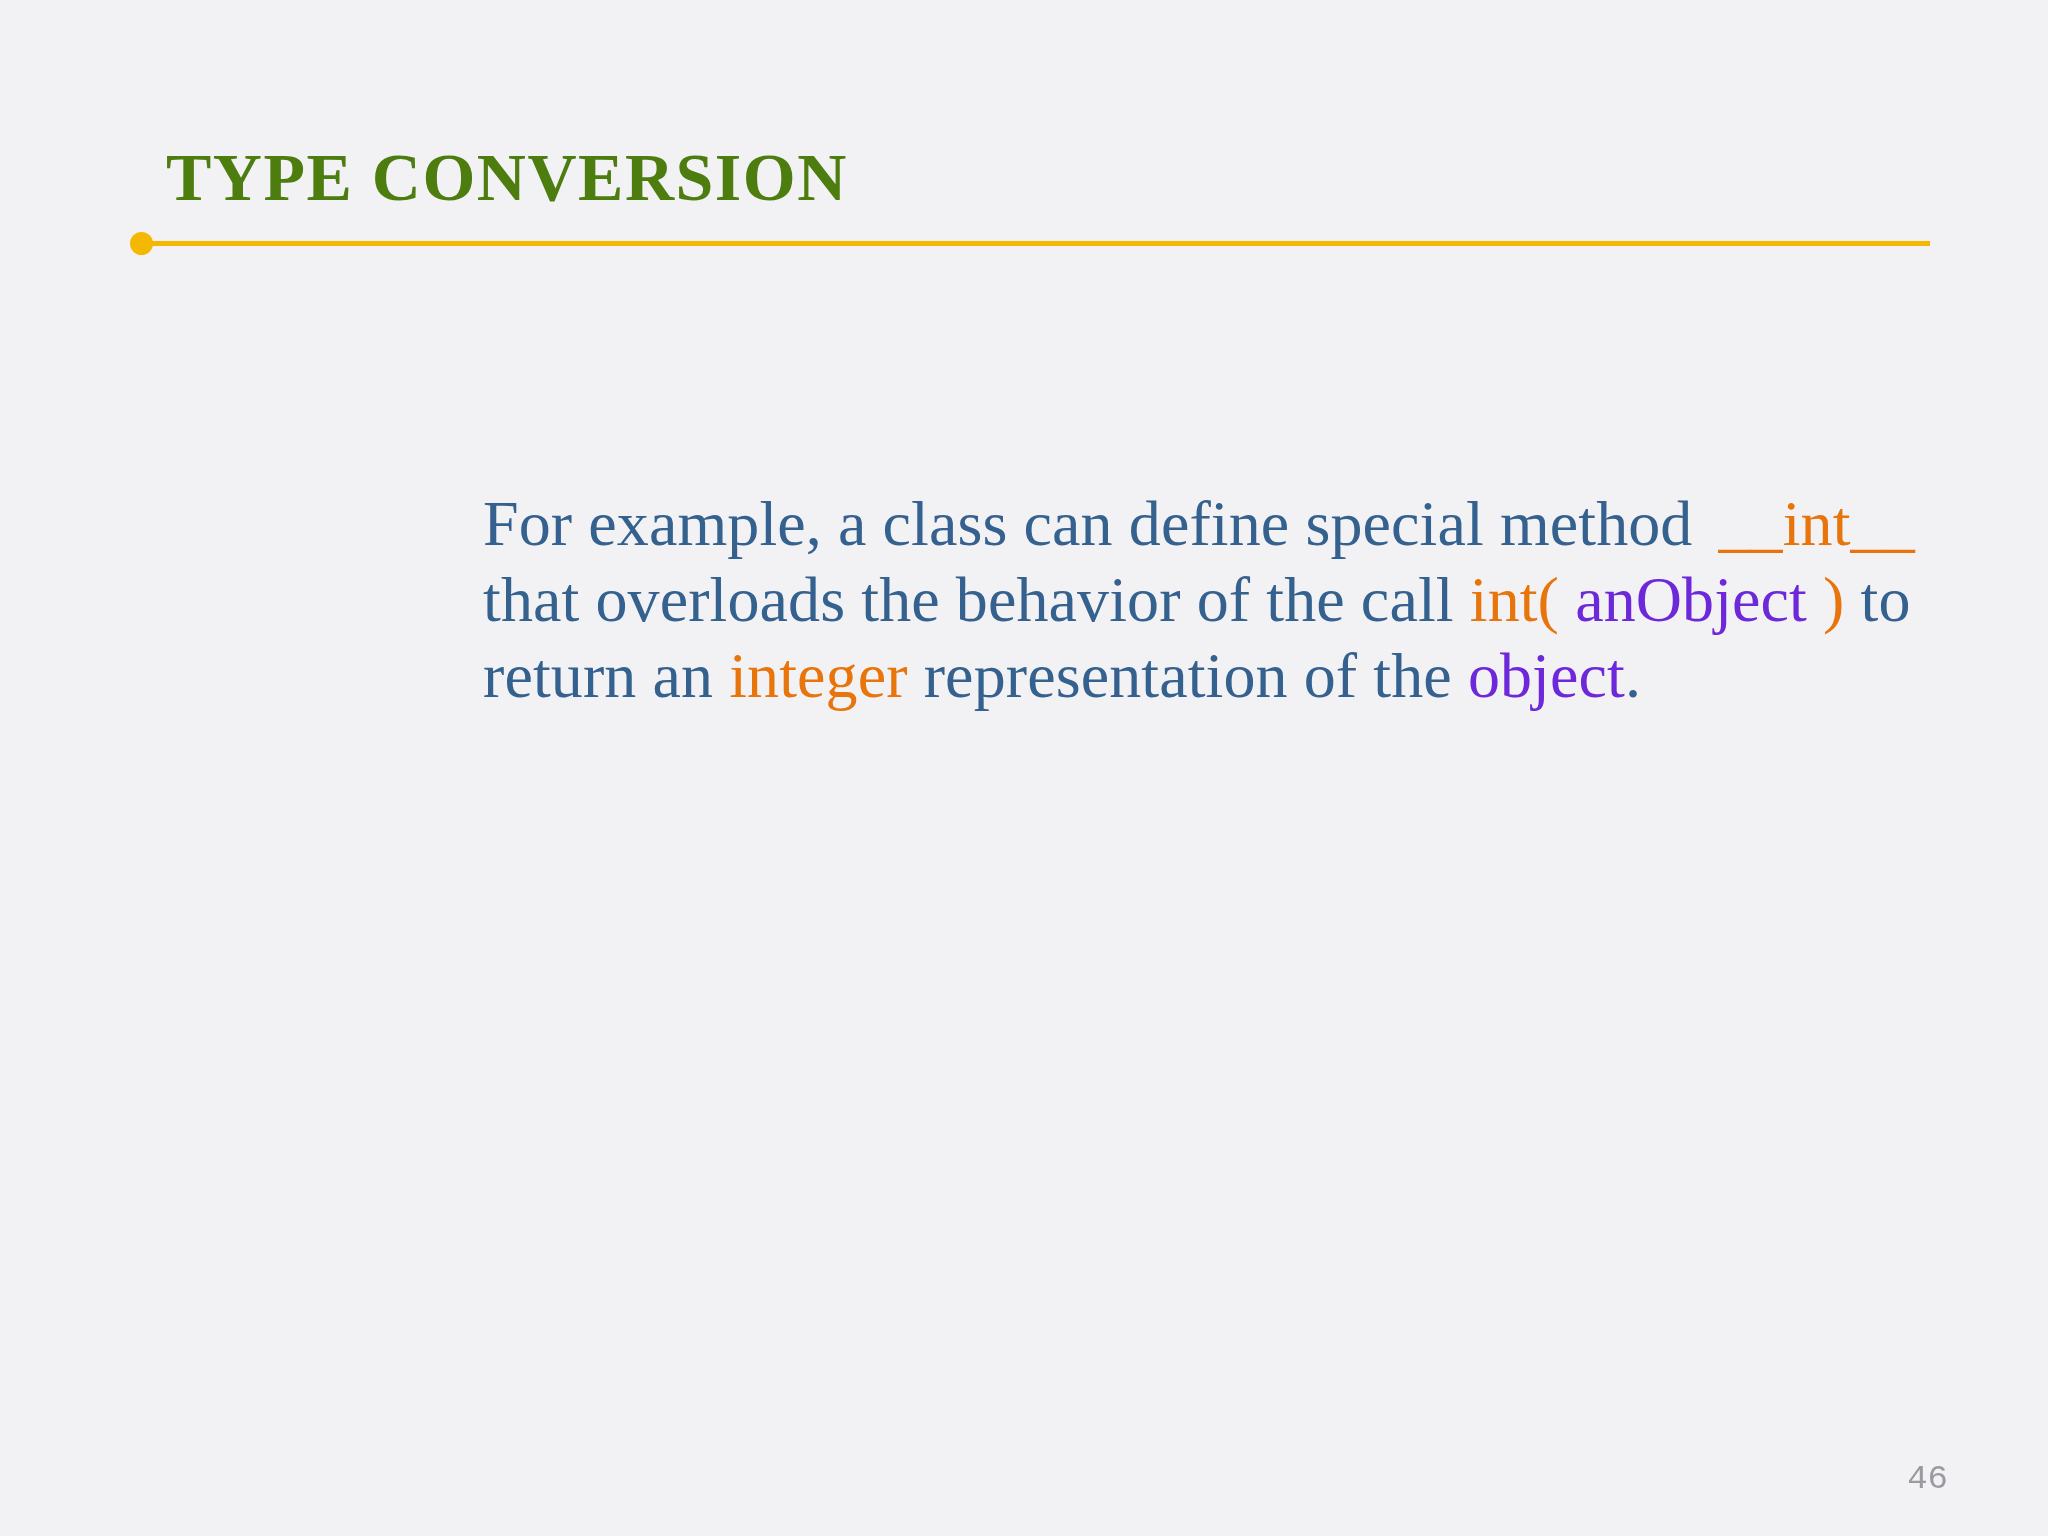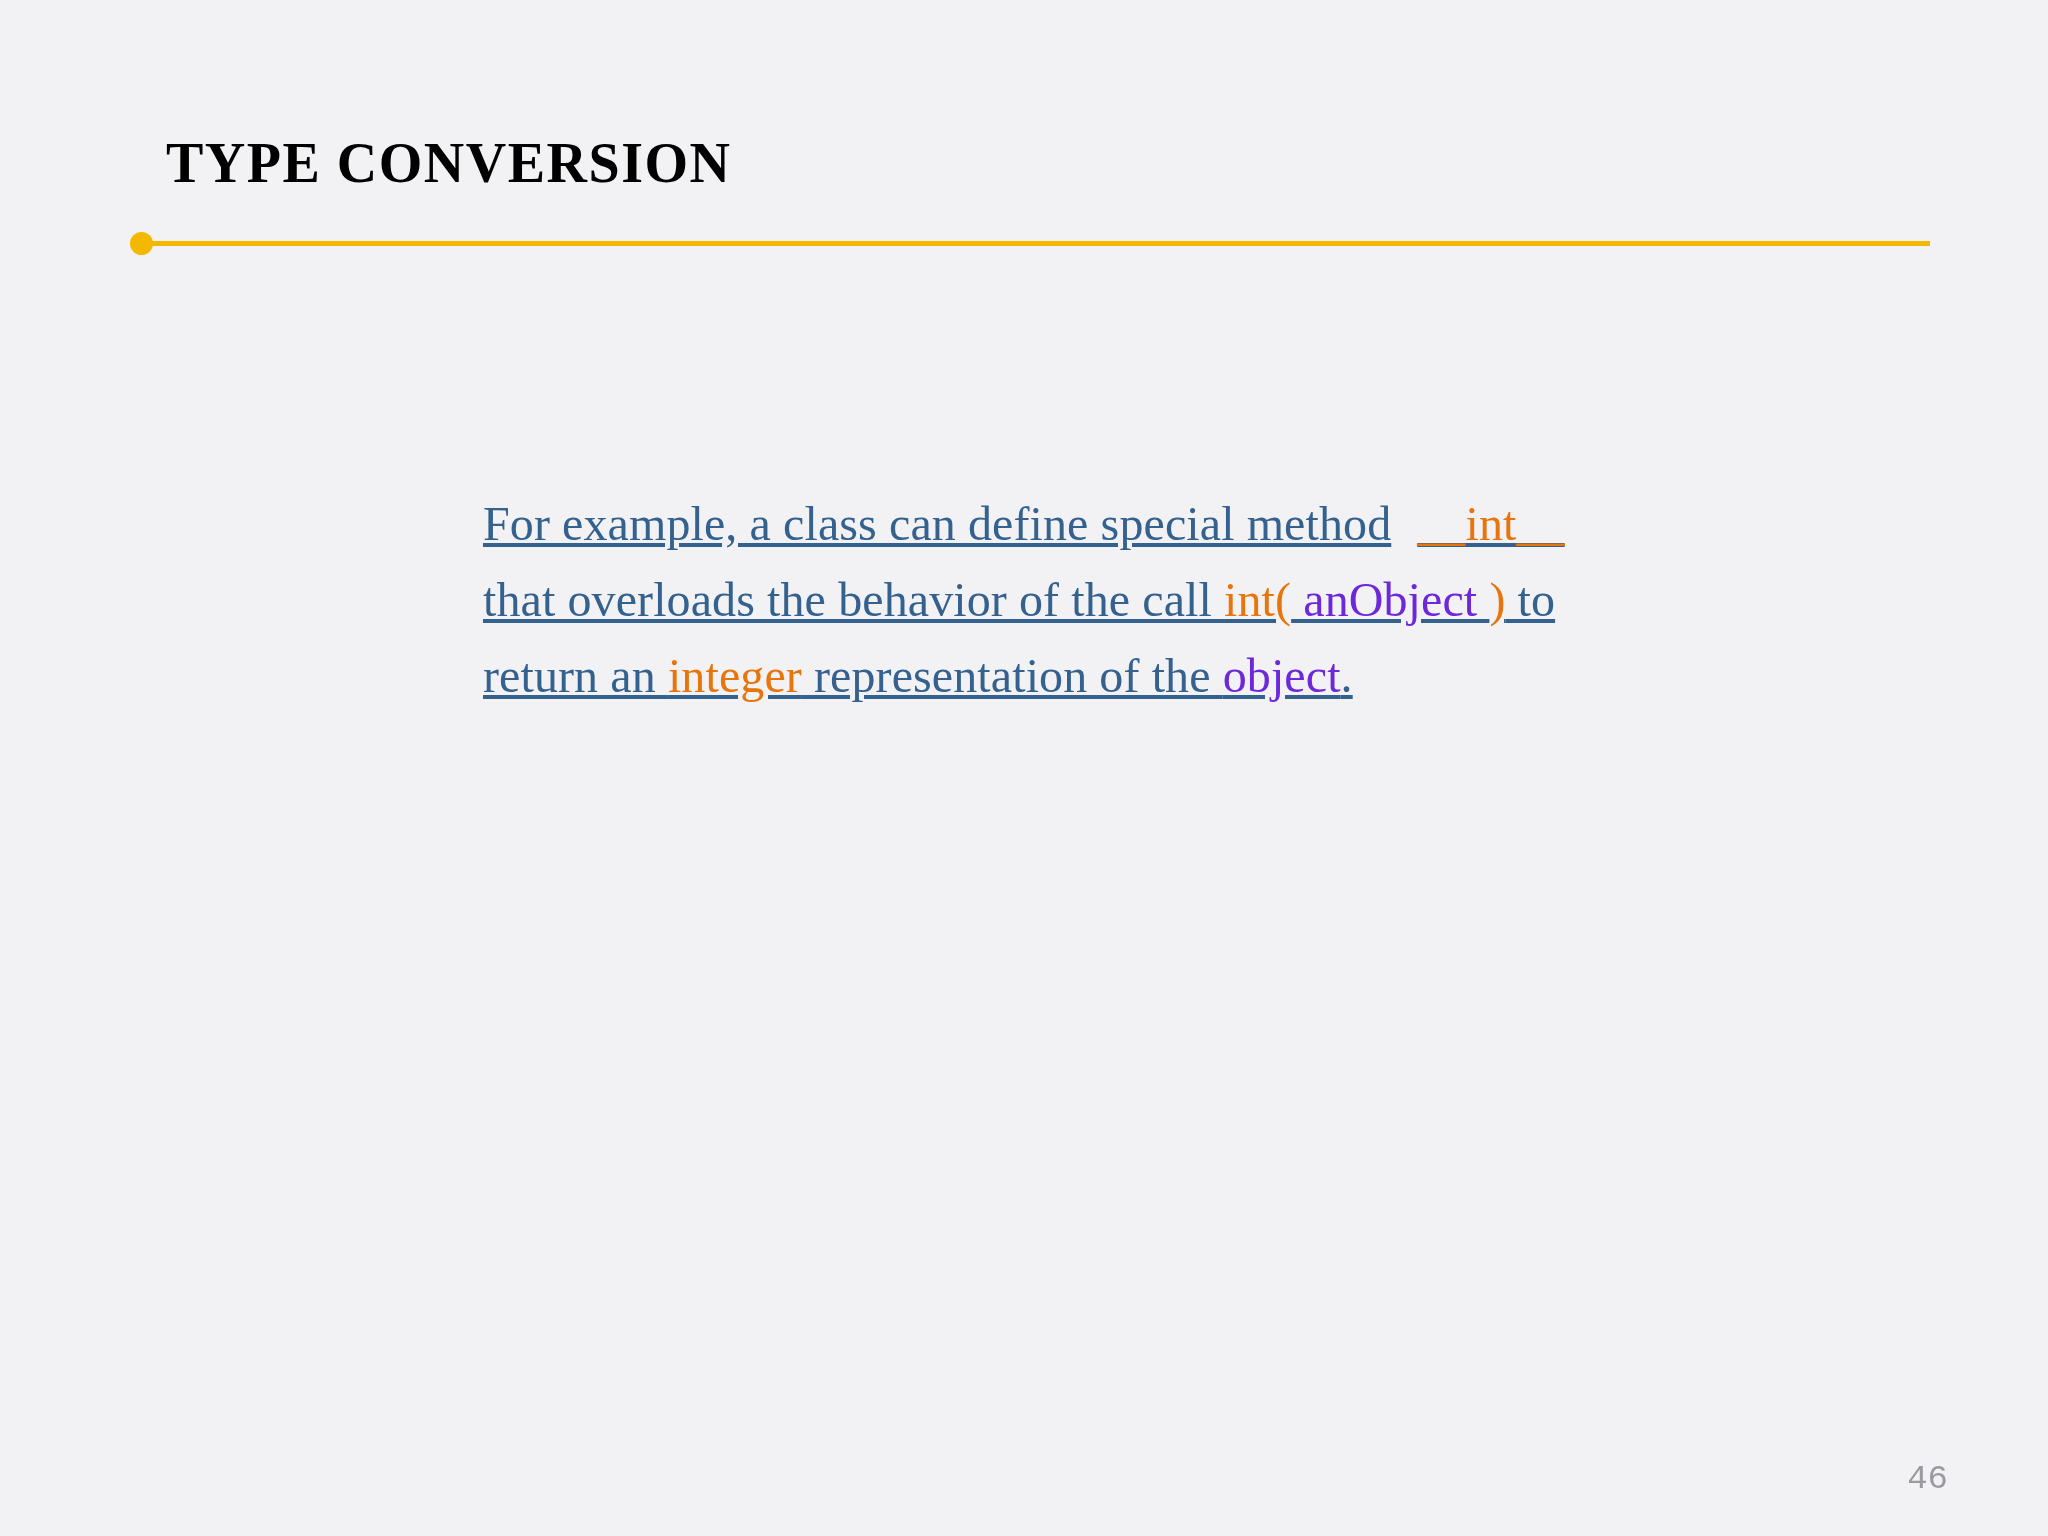--- a/index.html
+++ b/index.html
@@ -20,23 +20,23 @@
     background: #f2f2f5;
   }
 
   
   .title {
     position: absolute;
     left: 166px;
     top: 96px;
     font-family: "Liberation Serif", "DejaVu Serif", serif;
     font-weight: bold;
-    font-size: 56px;
+    font-size: 68px;
     letter-spacing: 1.5px;
-    color: #000000;
+    color: #4d7c0f;
     line-height: 1.05;
     white-space: nowrap;
   }
 
   
   .divider {
     position: absolute;
     left: 130px;
     top: 232px;
     width: 1800px;
@@ -60,25 +60,24 @@
     background: #f5b800;
   }
 
   
   .body-block {
     position: absolute;
     left: 483px;
     top: 486px;
     width: 1320px;
     font-family: "Liberation Serif", "DejaVu Serif", serif;
-    font-size: 48px;
+    font-size: 64px;
     line-height: 76px;
     color: #35618f;
     letter-spacing: 0.1px;
-    text-decoration: underline;
   }
   .body-line {
     white-space: nowrap;
   }
   .tok-blue   { color: #35618f; }
   .tok-orange { color: #e8740c; }
   .tok-green  { color: #6d28d9; }
   .gap-lg { display: inline-block; width: 26px; }
 
   

